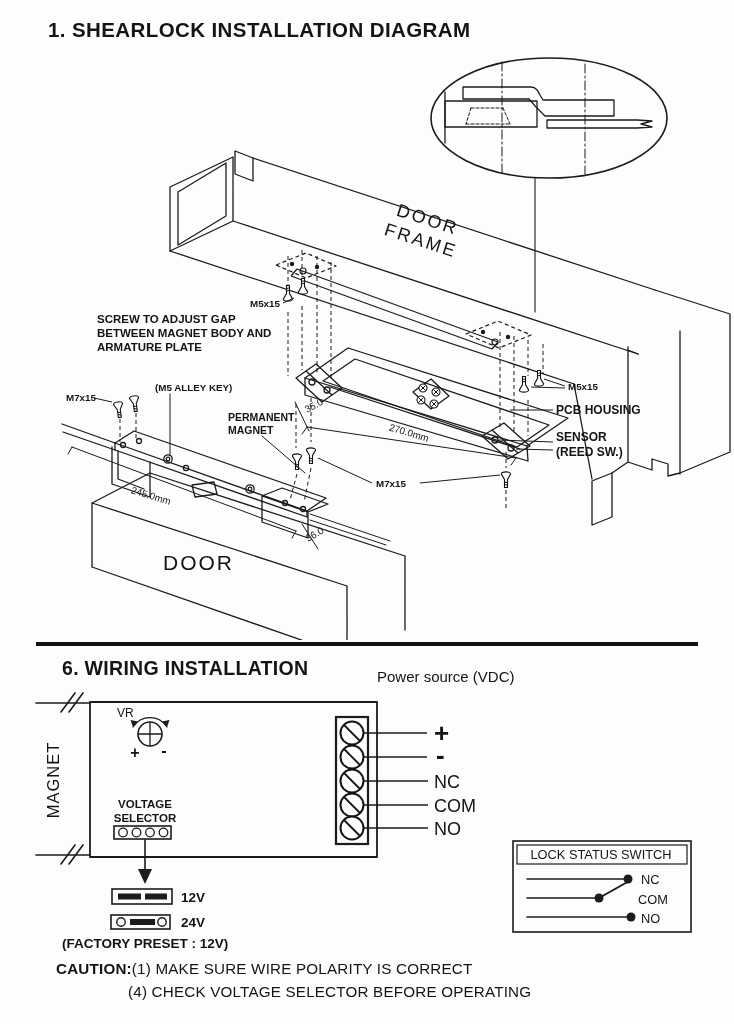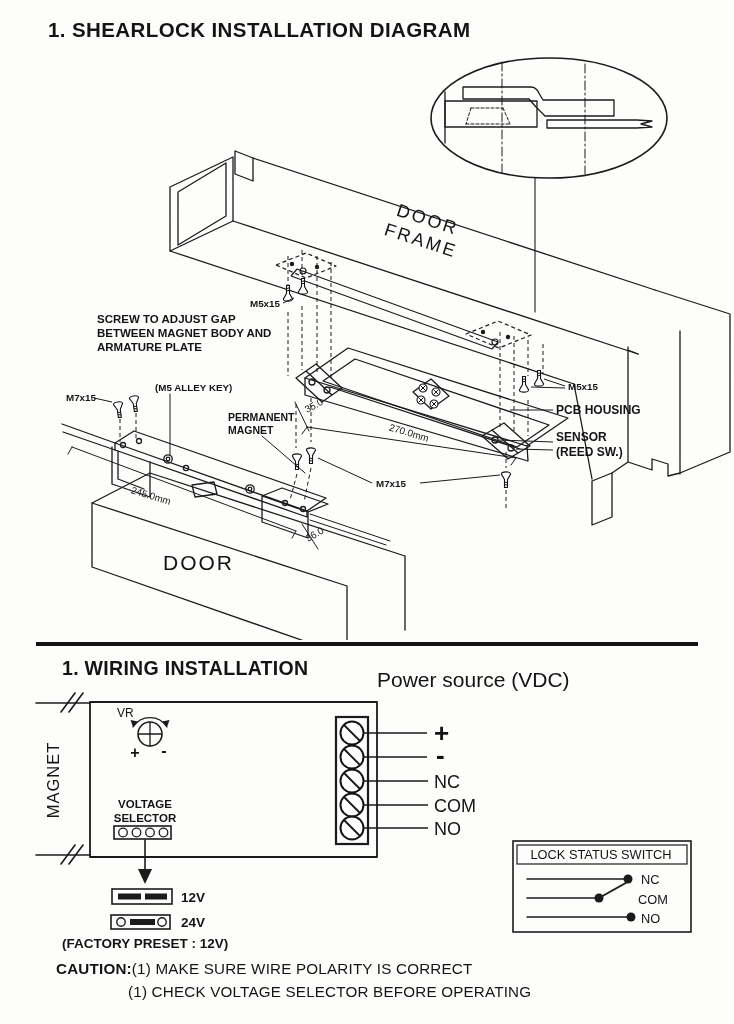--- a/index.html
+++ b/index.html
@@ -1,20 +1,20 @@
 <!DOCTYPE html>
 <html><head>
 <meta charset="utf-8">
 <style>
   html,body{margin:0;padding:0;background:#e8e8e8;}
   .page{position:relative;width:734px;height:1024px;background:#fdfdfc;overflow:hidden;
         font-family:"Liberation Sans",sans-serif;color:#141414;}
   .h1{position:absolute;left:48px;top:18px;font-size:20.5px;font-weight:bold;letter-spacing:.4px;}
   .h2{position:absolute;left:62px;top:657px;font-size:19.5px;font-weight:bold;letter-spacing:.3px;}
-  .power{position:absolute;left:377px;top:668px;font-size:21px;}
+  .power{position:absolute;left:377px;top:668px;font-size:15px;}
   .divider{position:absolute;left:36px;top:642px;width:662px;height:3.5px;background:#141414;}
   .caution{position:absolute;left:47px;top:958px;font-size:15.2px;letter-spacing:.2px;line-height:1.5;margin-left:9px;}
   .caution .cb{font-weight:bold;}
   .caution .c2{margin-left:72px;}
   svg{position:absolute;left:0;}
   #svg1{top:40px;} #svg2{top:690px;}
   svg text{fill:#141414;}
   .t-lbl{font:bold 11.5px "Liberation Sans",sans-serif;}
   .t-sm{font:bold 9.8px "Liberation Sans",sans-serif;}
   .t-med{font:bold 10.5px "Liberation Sans",sans-serif;}
@@ -175,21 +175,21 @@
       <text class="t-frame" x="425" y="247" text-anchor="middle">FRAME</text>
     </g>
     <text class="t-door" x="163" y="570">DOOR</text>
     <text class="t-dim" x="307" y="413" transform="rotate(-28 307 413)">35.0</text>
     <text class="t-dim" x="408" y="436" text-anchor="middle" transform="rotate(16.5 408 436)">270.0mm</text>
     <text class="t-dim" x="150" y="499" text-anchor="middle" transform="rotate(17 150 499)">245.0mm</text>
     <text class="t-dim" x="308" y="542" transform="rotate(-30 308 542)">36.0</text>
   </svg>
 
   <div class="divider"></div>
-  <div class="h2">1. WIRING INSTALLATION</div>
+  <div class="h2">6. WIRING INSTALLATION</div>
   <div class="power">Power source (VDC)</div>
 
   <svg id="svg2" width="734" height="268" viewBox="0 690 734 268" xmlns="http://www.w3.org/2000/svg">
     <defs>
       <g id="termScr">
         <circle r="11.5" fill="#fff" stroke="#141414" stroke-width="2"></circle>
         <line x1="-8" y1="-8" x2="8" y2="8" stroke="#141414" stroke-width="1.8"></line>
       </g>
     </defs>
 
@@ -263,16 +263,16 @@
     <text class="w-v" x="181" y="927">24V</text>
     <text class="w-v" x="62" y="948">(FACTORY PRESET : 12V)</text>
     <text class="w-lss" x="601" y="859" text-anchor="middle">LOCK STATUS SWITCH</text>
     <text class="w-lss" x="641" y="884">NC</text>
     <text class="w-lss" x="638" y="904">COM</text>
     <text class="w-lss" x="641" y="923">NO</text>
   </svg>
 
   <div class="caution">
     <div><span class="cb">CAUTION:</span><span>(1) MAKE SURE WIRE POLARITY IS CORRECT</span></div>
-    <div class="c2">(1) CHECK VOLTAGE SELECTOR BEFORE OPERATING</div>
+    <div class="c2">(4) CHECK VOLTAGE SELECTOR BEFORE OPERATING</div>
   </div>
 
 </div>
 
 </body></html>

